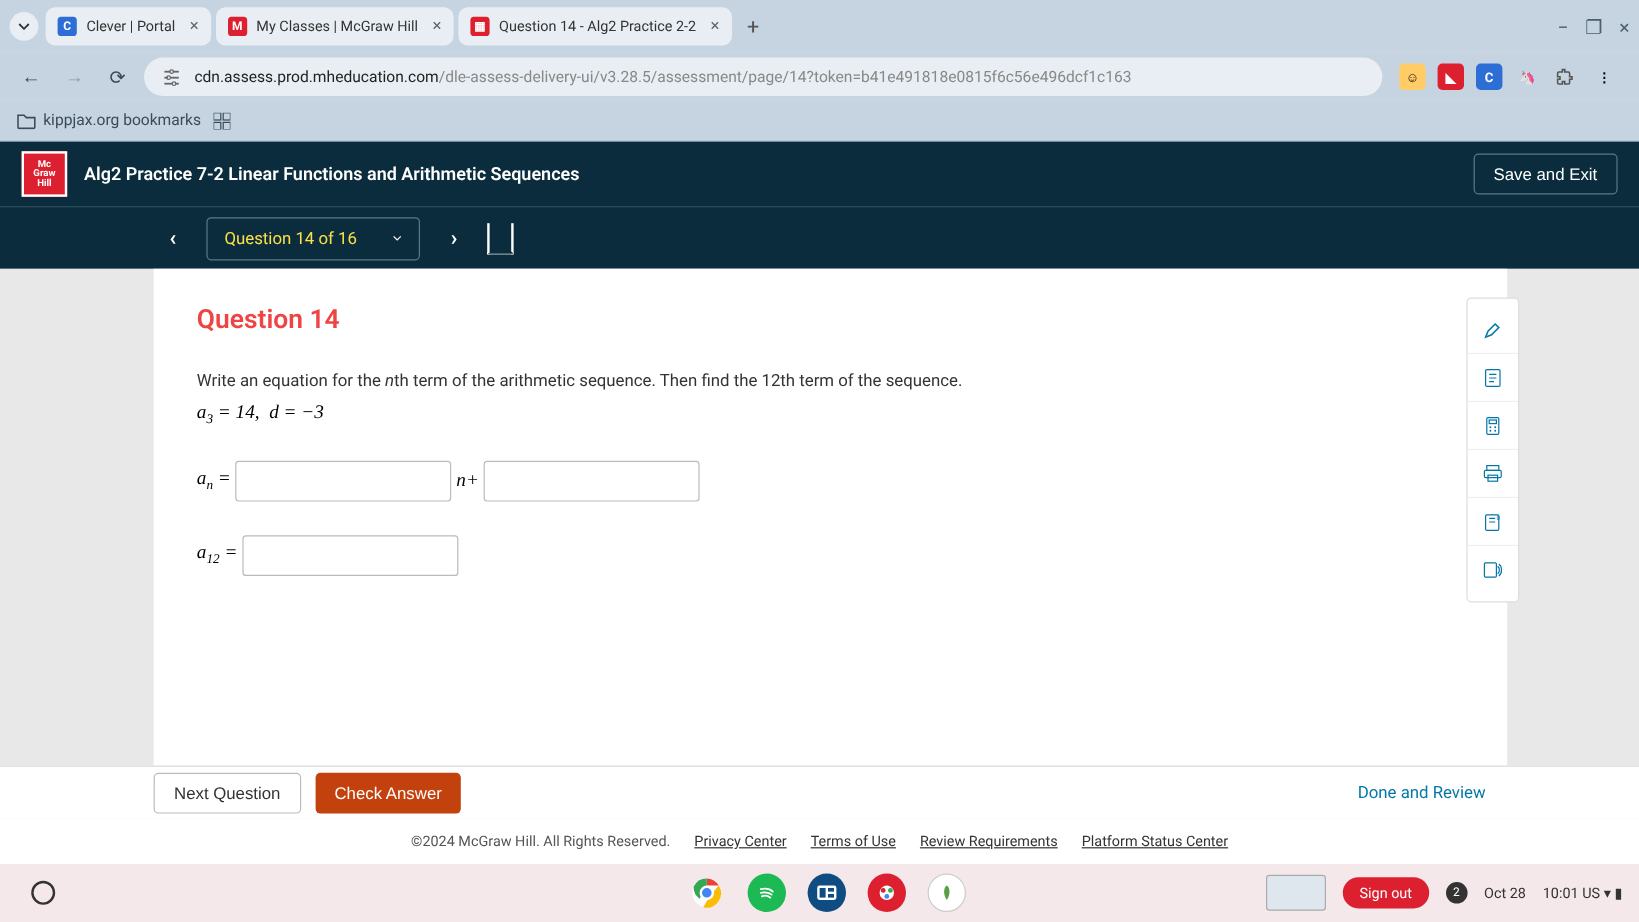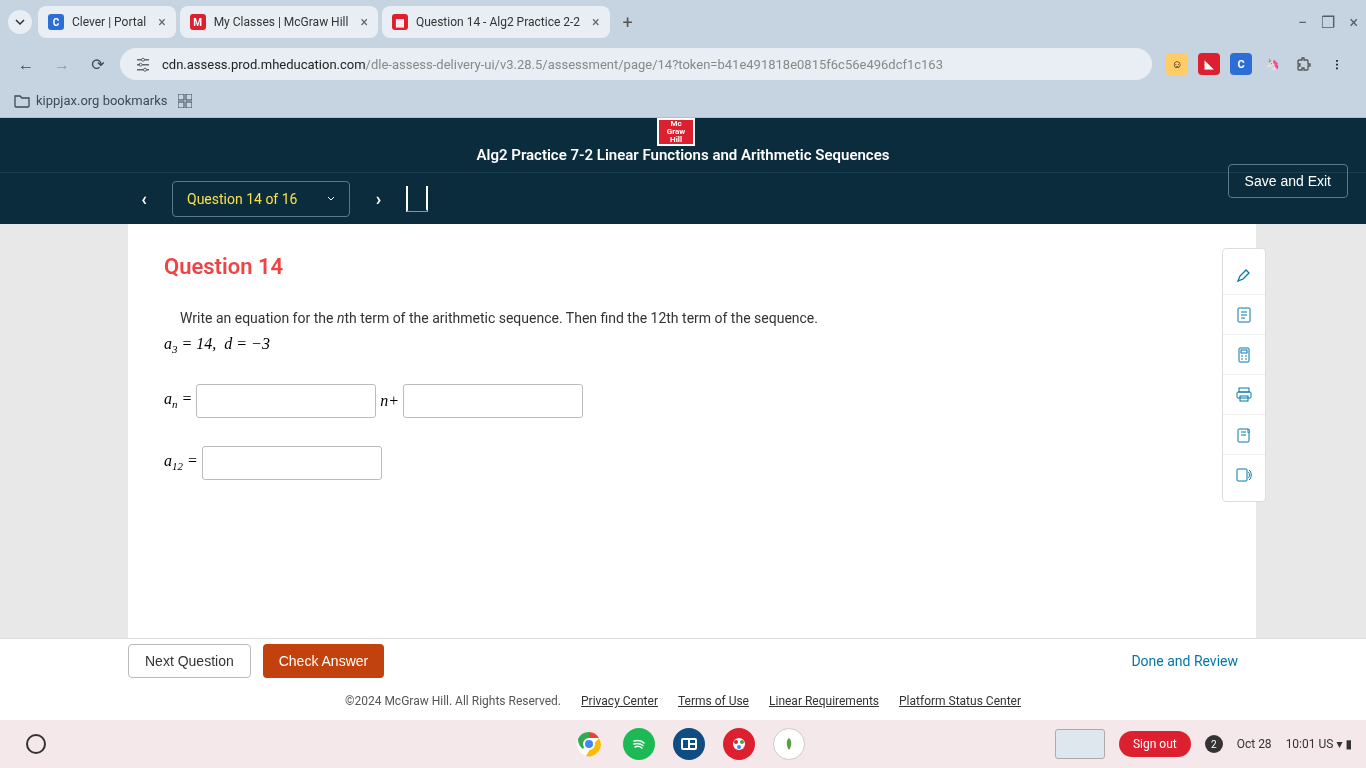--- a/index.html
+++ b/index.html
@@ -23,37 +23,37 @@
 .url-icon { width: 18px; height: 18px; margin-right: 10px; display: flex; align-items: center; justify-content: center; }
 .url-text { font-size: 13px; color: #222; white-space: nowrap; overflow: hidden; }
 .url-text .path { color: #888; }
 .ext-icons { display: flex; gap: 10px; padding: 0 6px; }
 .ext-icon { width: 22px; height: 22px; border-radius: 4px; display: flex; align-items: center; justify-content: center; font-size: 11px; font-weight: bold; cursor: pointer; }
 
 .bookmarks-bar { height: 34px; background: #c5d4e0; display: flex; align-items: center; padding: 0 14px; gap: 10px; font-size: 13px; color: #3a4a5a; border-bottom: 1px solid #b0c0cc; }
 .bookmark-item { display: flex; align-items: center; gap: 6px; cursor: pointer; }
 
 
-.assess-header { height: 54px; background: #0b2c3d; display: flex; align-items: center; padding: 0 18px; color: #fff; flex-direction: column; }
+.assess-header { height: 54px; background: #0b2c3d; display: flex; align-items: center; padding: 0 18px; color: #fff; }
 .mh-logo { width: 38px; height: 38px; background: #dc2030; border: 2px solid #fff; font-size: 8px; line-height: 1; font-weight: bold; display: flex; flex-direction: column; align-items: center; justify-content: center; margin-right: 14px; }
 .assess-title { font-size: 15px; font-weight: 600; }
 .save-exit { margin-left: auto; border: 1px solid #5a7a8a; border-radius: 4px; padding: 8px 16px; font-size: 14px; cursor: pointer; color: #fff; background: transparent; }
 
 
 .q-nav { height: 52px; background: #0b2c3d; display: flex; align-items: center; padding: 0 128px; gap: 12px; border-top: 1px solid #1a4050; }
 .q-nav-arrow { width: 32px; height: 32px; display: flex; align-items: center; justify-content: center; color: #fff; cursor: pointer; font-size: 18px; font-weight: bold; }
 .q-select { border: 1px solid #5a7a8a; border-radius: 4px; height: 36px; display: flex; align-items: center; padding: 0 14px; gap: 30px; color: #fde047; font-size: 14px; cursor: pointer; }
 .bookmark-q { width: 22px; height: 26px; border: 2px solid #fff; border-top: none; cursor: pointer; position: relative; }
 .bookmark-q::after { content: ""; position: absolute; bottom: -2px; left: -2px; right: -2px; height: 8px; background: #0b2c3d; clip-path: polygon(0 100%, 50% 0, 100% 100%); }
 
 
 .content-wrap { position: absolute; left: 0; right: 0; top: 224px; bottom: 130px; display: flex; background: #e8e8e8; }
 .question-panel { width: 1128px; margin-left: 128px; background: #fff; padding: 30px 36px; overflow-y: auto; height: 100%; }
 .q-heading { color: #ef4444; font-size: 22px; font-weight: 600; margin-bottom: 28px; }
-.q-text { font-size: 14px; color: #333; line-height: 1.6; margin-bottom: 6px; margin-left: 16px; }
+.q-text { font-size: 14px; color: #333; line-height: 1.6; margin-bottom: 6px; }
 .q-given { font-family: "Times New Roman", serif; font-size: 16px; font-style: italic; }
 .q-given sub { font-size: 11px; }
 .answer-row { display: flex; align-items: center; gap: 4px; margin-top: 28px; font-family: "Times New Roman", serif; font-style: italic; font-size: 16px; }
 .answer-row sub { font-size: 11px; }
 .answer-input { width: 180px; height: 34px; border: 1px solid #bbb; border-radius: 3px; padding: 0 6px; font-size: 14px; }
 .nplus { font-style: italic; font-size: 16px; }
 
 
 .tools-rail { position: absolute; right: 100px; top: 248px; width: 44px; background: #fff; border: 1px solid #ddd; border-radius: 4px; padding: 6px 0; display: flex; flex-direction: column; align-items: center; }
 .tool-btn { width: 100%; height: 40px; display: flex; align-items: center; justify-content: center; cursor: pointer; color: #0277a8; font-size: 16px; border-bottom: 1px solid #eee; }
@@ -259,21 +259,21 @@
 <div class="footer">
   <button class="footer-btn next-q">Next Question</button>
   <button class="footer-btn check-ans">Check Answer</button>
   <span class="done-review">Done and Review</span>
 </div>
 
 <div class="legal">
   <span>©2024 McGraw Hill. All Rights Reserved.</span>
   <a>Privacy Center</a>
   <a>Terms of Use</a>
-  <a>Linear Requirements</a>
+  <a>Review Requirements</a>
   <a>Platform Status Center</a>
 </div>
 
 <div class="taskbar">
   <div class="launcher"></div>
   <div class="tb-center">
     <div class="tb-icon">
       <svg width="28" height="28" viewBox="0 0 28 28">
           <circle cx="14" cy="14" r="12" fill="#fff"></circle>
           <circle cx="14" cy="14" r="5" fill="#4285f4"></circle>

